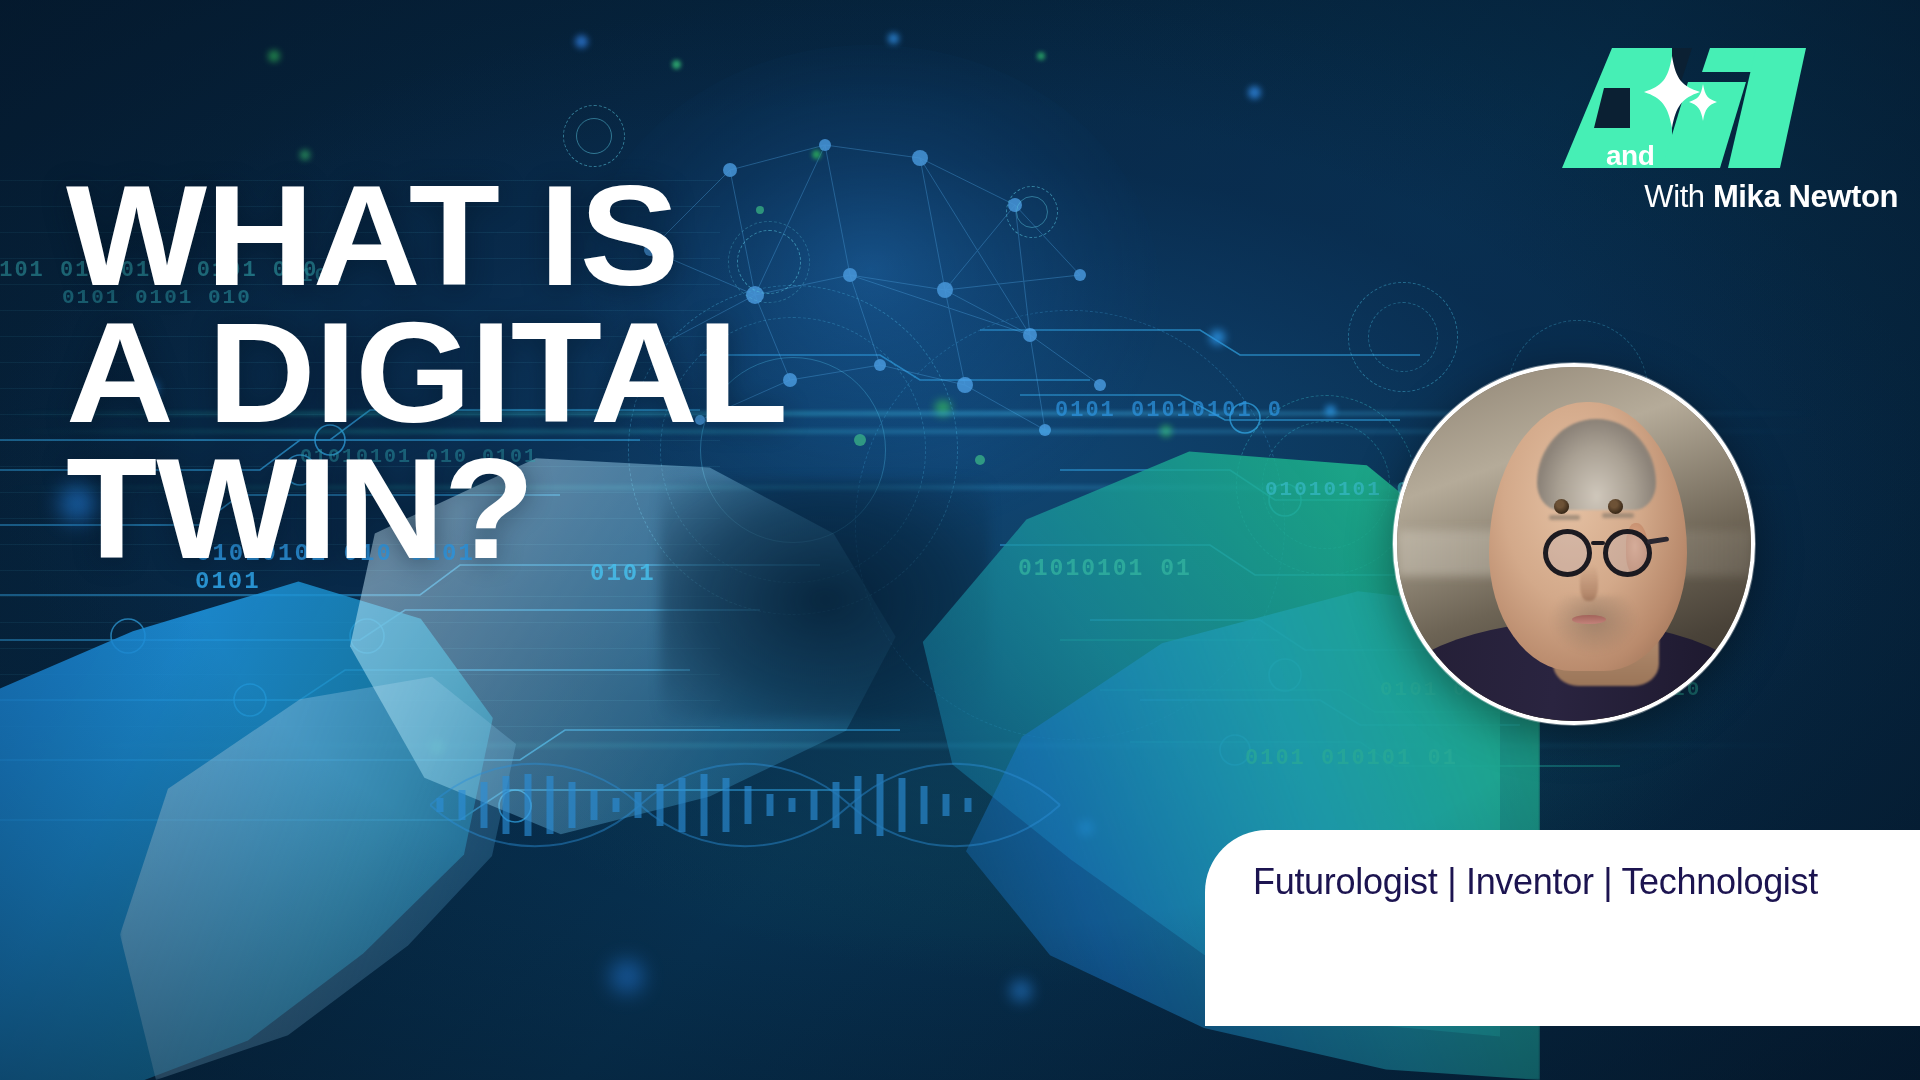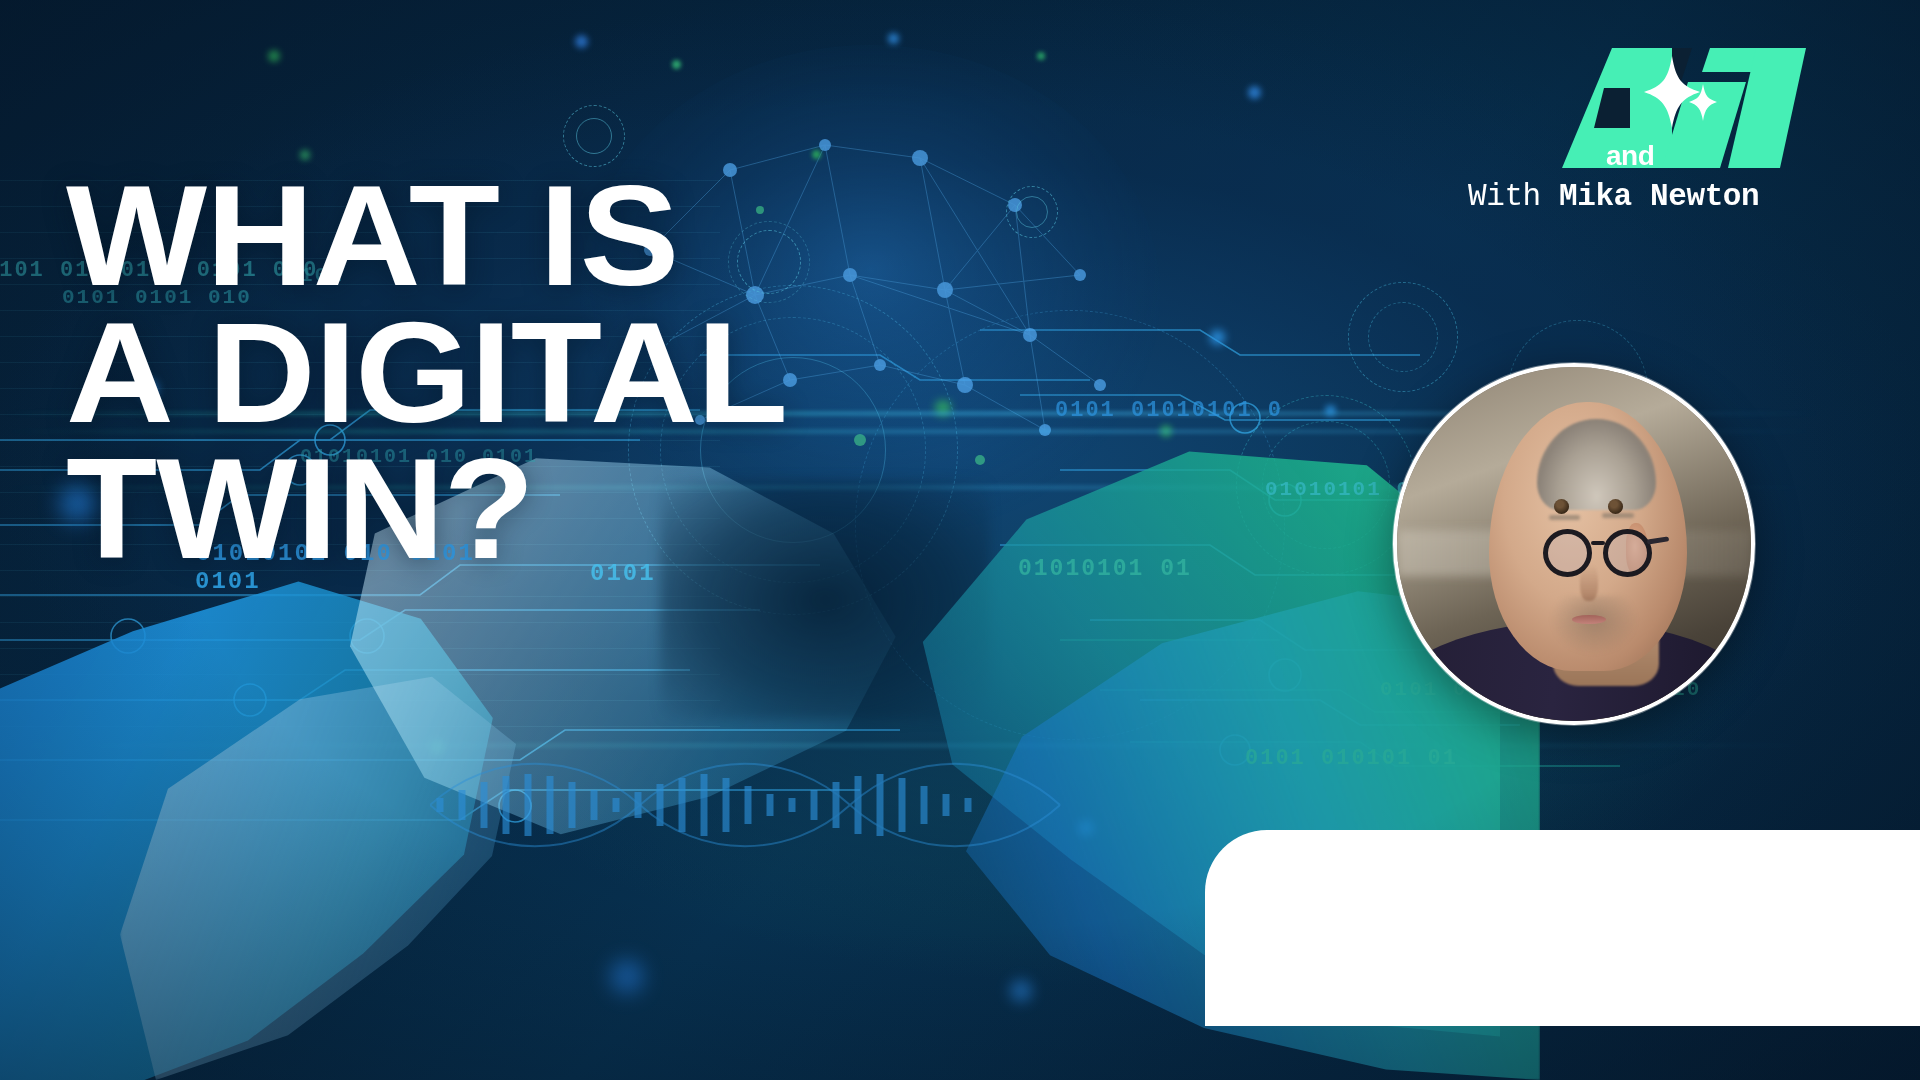--- a/index.html
+++ b/index.html
@@ -101,32 +101,32 @@
     font-size:143px;
     line-height:.955;
     letter-spacing:-1px;
     transform:scaleX(1.045);
     transform-origin:left top;
     text-shadow:0 2px 26px rgba(2,18,34,.45);
   }
   .title div{ white-space:nowrap; }
 
   
-  .logo-block{ position:absolute; right:22px; top:48px; width:430px; z-index:60; text-align:left; }
+  .logo-block{ position:absolute; right:22px; top:48px; width:430px; z-index:60; text-align:right; }
   .logo-mark{ position:relative; width:246px; height:120px; margin:0 auto; }
   .logo-mark svg{ width:100%; height:100%; display:block; }
   .logo-and{
     position:absolute; left:46px; bottom:-4px;
     color:#ffffff; font-weight:700; font-size:28px; letter-spacing:-.5px;
   }
   .logo-health{
     color:#ffffff; font-weight:700; font-size:46px; letter-spacing:-1.3px;
     margin-top:6px; line-height:1;
   }
-  .logo-with{ color:#ffffff; font-size:31px; font-weight:400; line-height:1.22; margin-top:10px; letter-spacing:-.4px;font-family:Liberation Mono, monospace; }
+  .logo-with{ color:#ffffff; font-size:31px; font-weight:400; line-height:1.22; margin-top:10px; letter-spacing:-.4px; }
   .logo-with b{ font-weight:700; }
 
   
   .portrait{
     position:absolute; left:1393px; top:363px; width:362px; height:362px;
     border-radius:50%; overflow:hidden; z-index:50;
     border:4px solid #ffffff;
     box-shadow:0 0 0 1px rgba(255,255,255,.35), 0 10px 46px rgba(0,0,0,.42);
     background:#7d7468;
   }
@@ -431,15 +431,16 @@
         <div class="p-lens r"></div>
         <div class="p-bridge"></div>
         <div class="p-temple"></div>
       </div>
       <div class="p-iris l"></div>
       <div class="p-iris r"></div>
     </div>
   </div>
 
   <div class="namecard">
+    <div class="nc-role">Futurologist | Inventor | Technologist</div>
   </div>
 
 </div>
 
 </body></html>

